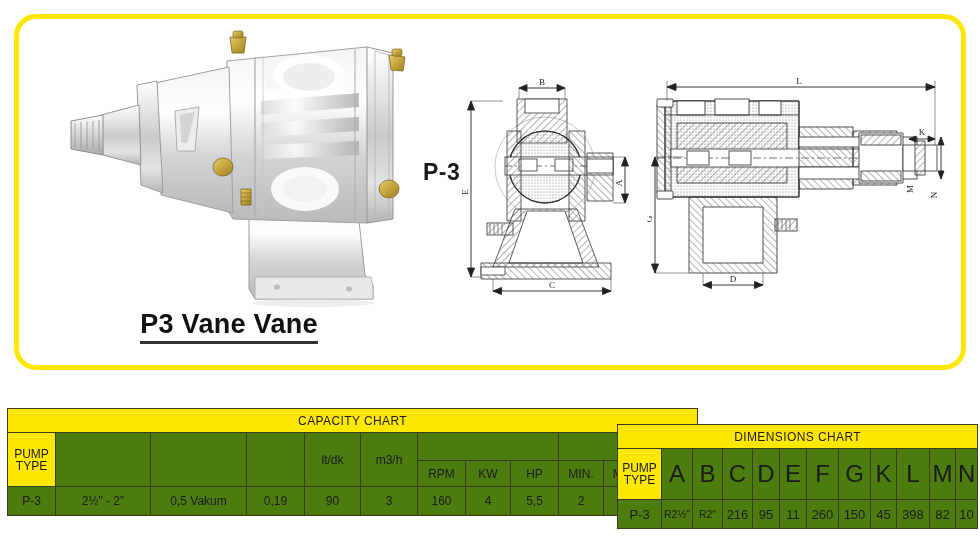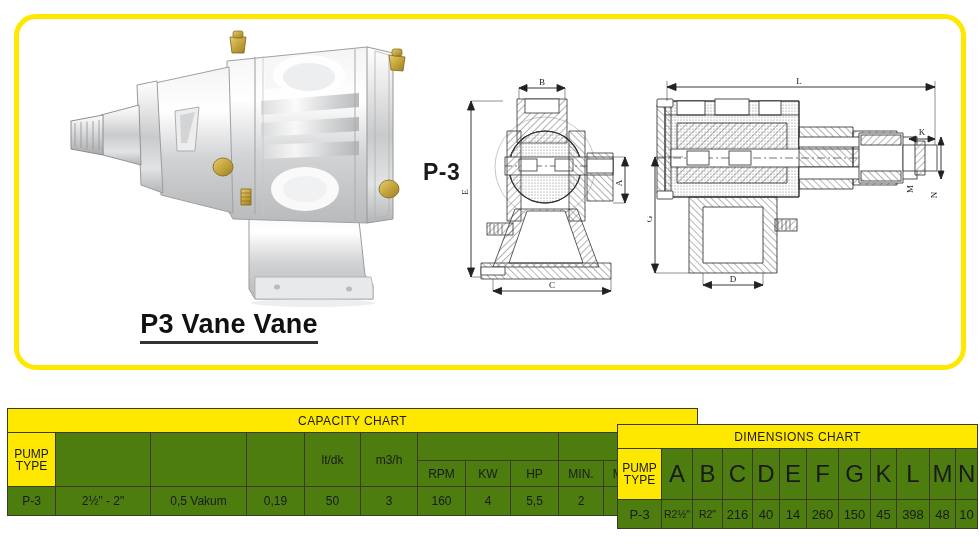--- a/index.html
+++ b/index.html
@@ -505,21 +505,21 @@
         <td class="sub-head">KW</td>
         <td class="sub-head">HP</td>
         <td class="sub-head">MIN.</td>
         <td class="sub-head">MAX.</td>
       </tr>
       <tr class="data-row">
         <td class="row-label">P-3</td>
         <td>2½" - 2"</td>
         <td>0,5 Vakum</td>
         <td>0,19</td>
-        <td>50</td>
+        <td>90</td>
         <td>3</td>
         <td>160</td>
         <td>4</td>
         <td>5,5</td>
         <td>2</td>
         <td>5,5</td>
         <td>46</td>
       </tr>
     </tbody>
   </table>
@@ -558,24 +558,24 @@
         <td class="dim-letter">K</td>
         <td class="dim-letter">L</td>
         <td class="dim-letter">M</td>
         <td class="dim-letter">N</td>
       </tr>
       <tr>
         <td class="dim-val row-label">P-3</td>
         <td class="dim-val small">R2½"</td>
         <td class="dim-val small">R2"</td>
         <td class="dim-val">216</td>
-        <td class="dim-val">40</td>
-        <td class="dim-val">14</td>
+        <td class="dim-val">95</td>
+        <td class="dim-val">11</td>
         <td class="dim-val">260</td>
         <td class="dim-val">150</td>
         <td class="dim-val">45</td>
         <td class="dim-val">398</td>
-        <td class="dim-val">48</td>
+        <td class="dim-val">82</td>
         <td class="dim-val">10</td>
       </tr>
     </tbody>
   </table>
 </div>
 
 </body></html>

